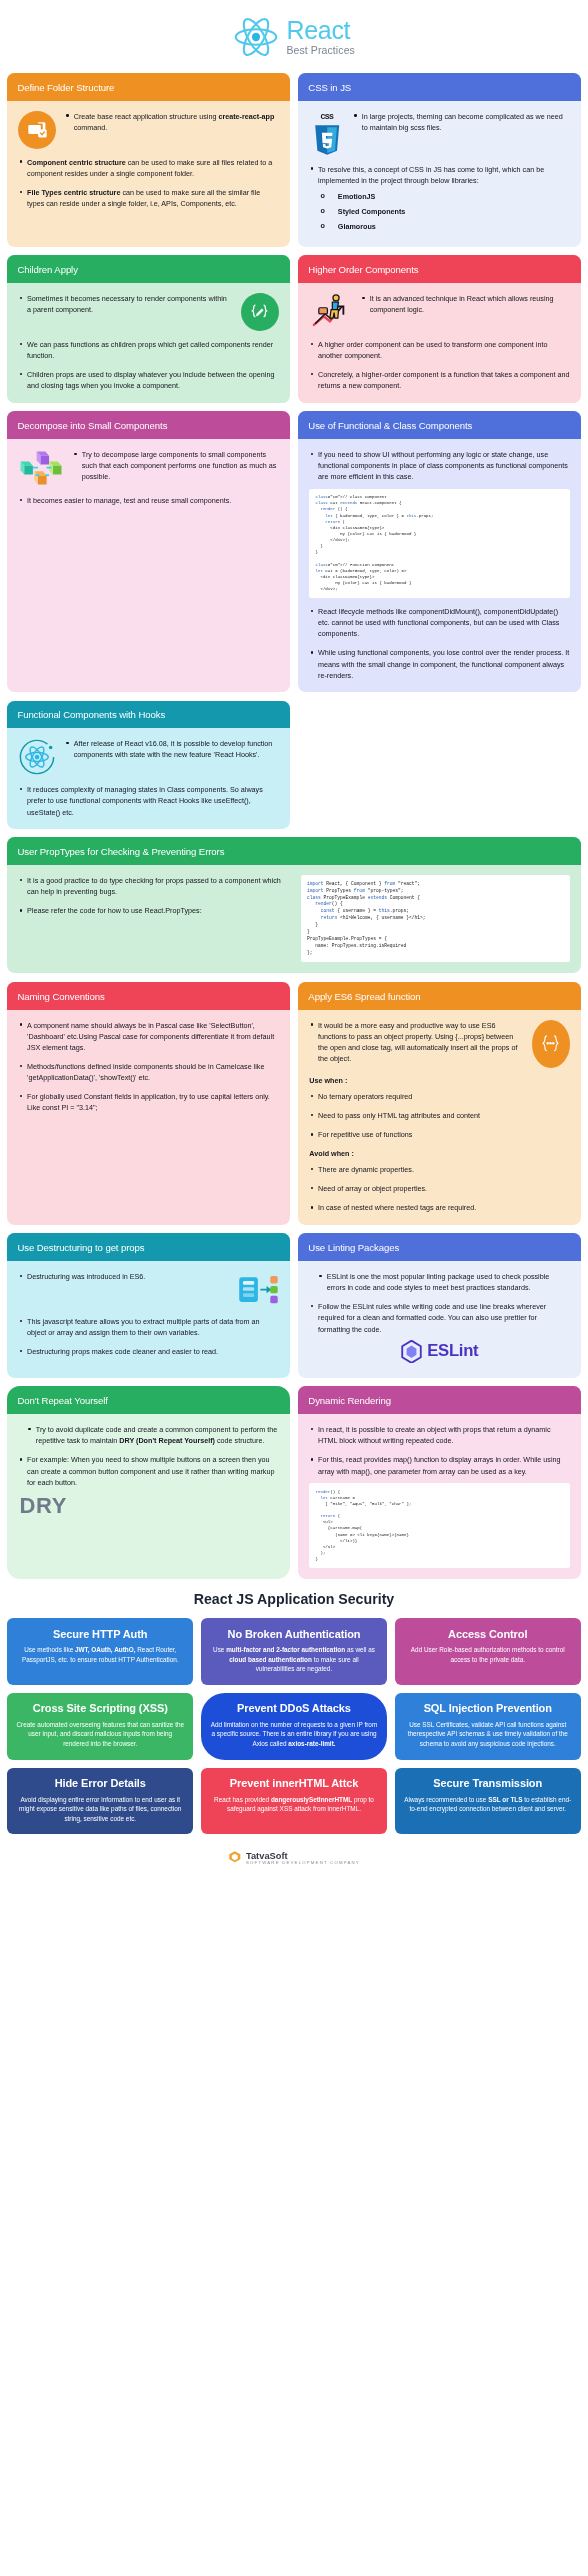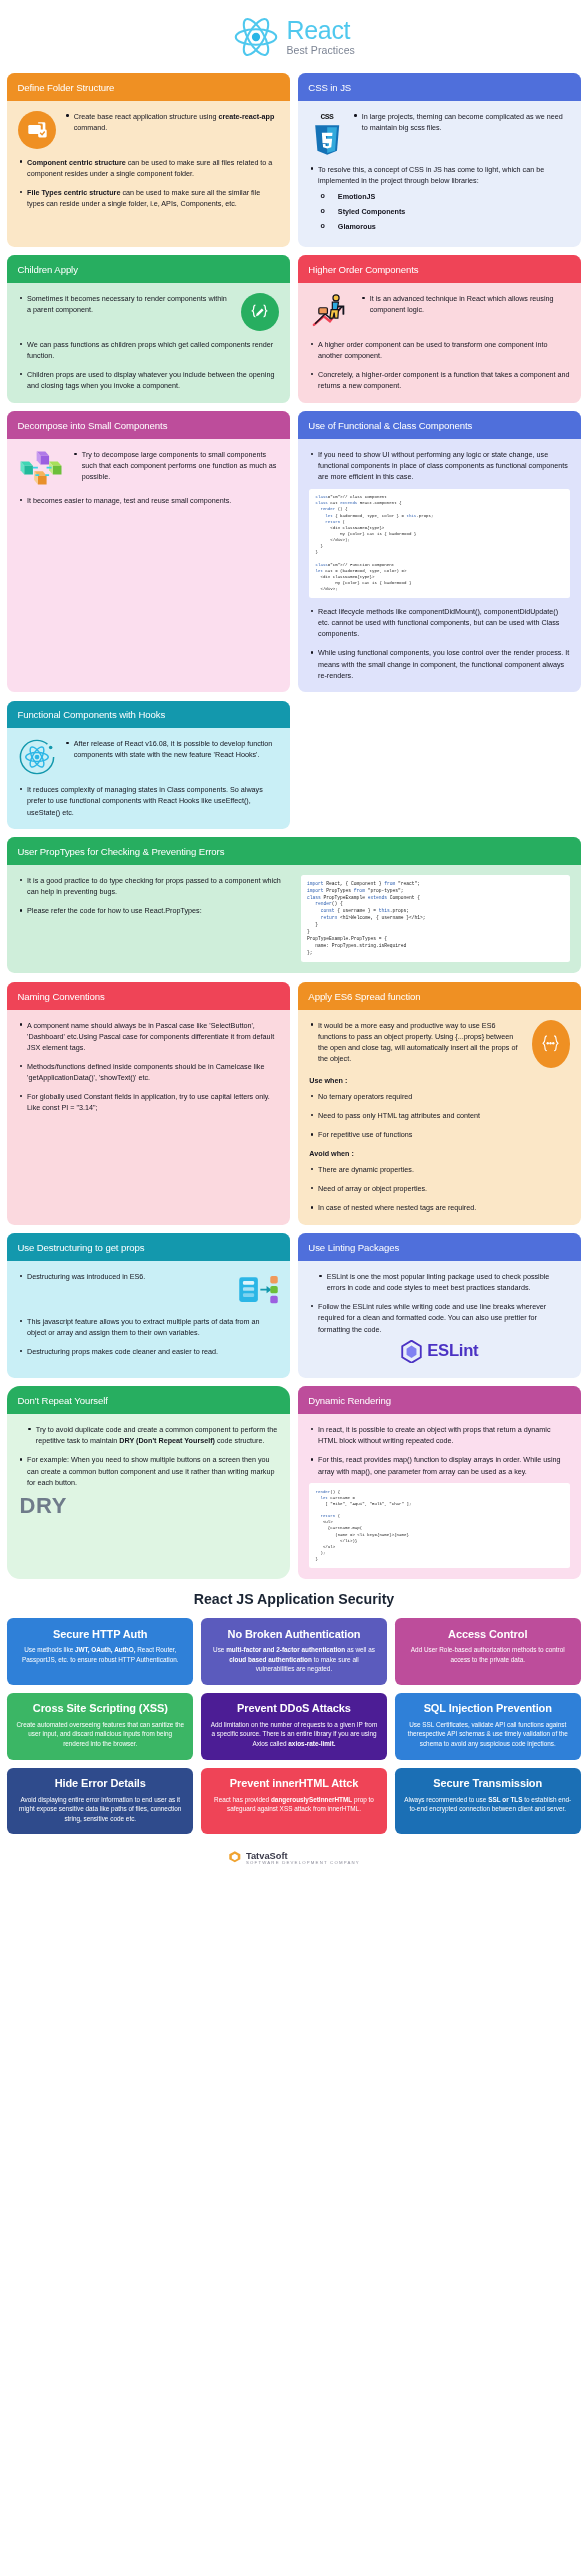--- a/index.html
+++ b/index.html
@@ -619,21 +619,21 @@
         <p>Use <b>multi-factor and 2-factor authentication</b> as well as <b>cloud based authentication</b> to make sure all vulnerabilities are negated.</p>
       </div>
       <div class="sec-card" style="background: rgb(189, 77, 155);">
         <h4>Access Control</h4>
         <p>Add User Role-based authorization methods to control access to the private data.</p>
       </div>
       <div class="sec-card" style="background: rgb(59, 182, 101);">
         <h4>Cross Site Scripting (XSS)</h4>
         <p>Create automated overseeing features that can sanitize the user input, and discard malicious inputs from being rendered into the browser.</p>
       </div>
-      <div class="sec-card" style="background: #4c1d95;">
+      <div class="sec-card" style="background: #1d4ed8; border-radius: 24px;">
         <h4>Prevent DDoS Attacks</h4>
         <p>Add limitation on the number of requests to a given IP from a specific source. There is an entire library if you are using Axios called <b>axios-rate-limit.</b></p>
       </div>
       <div class="sec-card" style="background: rgb(47, 128, 216);">
         <h4>SQL Injection Prevention</h4>
         <p>Use SSL Certificates, validate API call functions against therespective API schemas &amp; use timely validation of the schema to avoid any suspicious code injections.</p>
       </div>
       <div class="sec-card" style="background: rgb(47, 75, 140);">
         <h4>Hide Error Details</h4>
         <p>Avoid displaying entire error information to end user as it might expose sensitive data like paths of files, connection string, sensitive code etc.</p>

